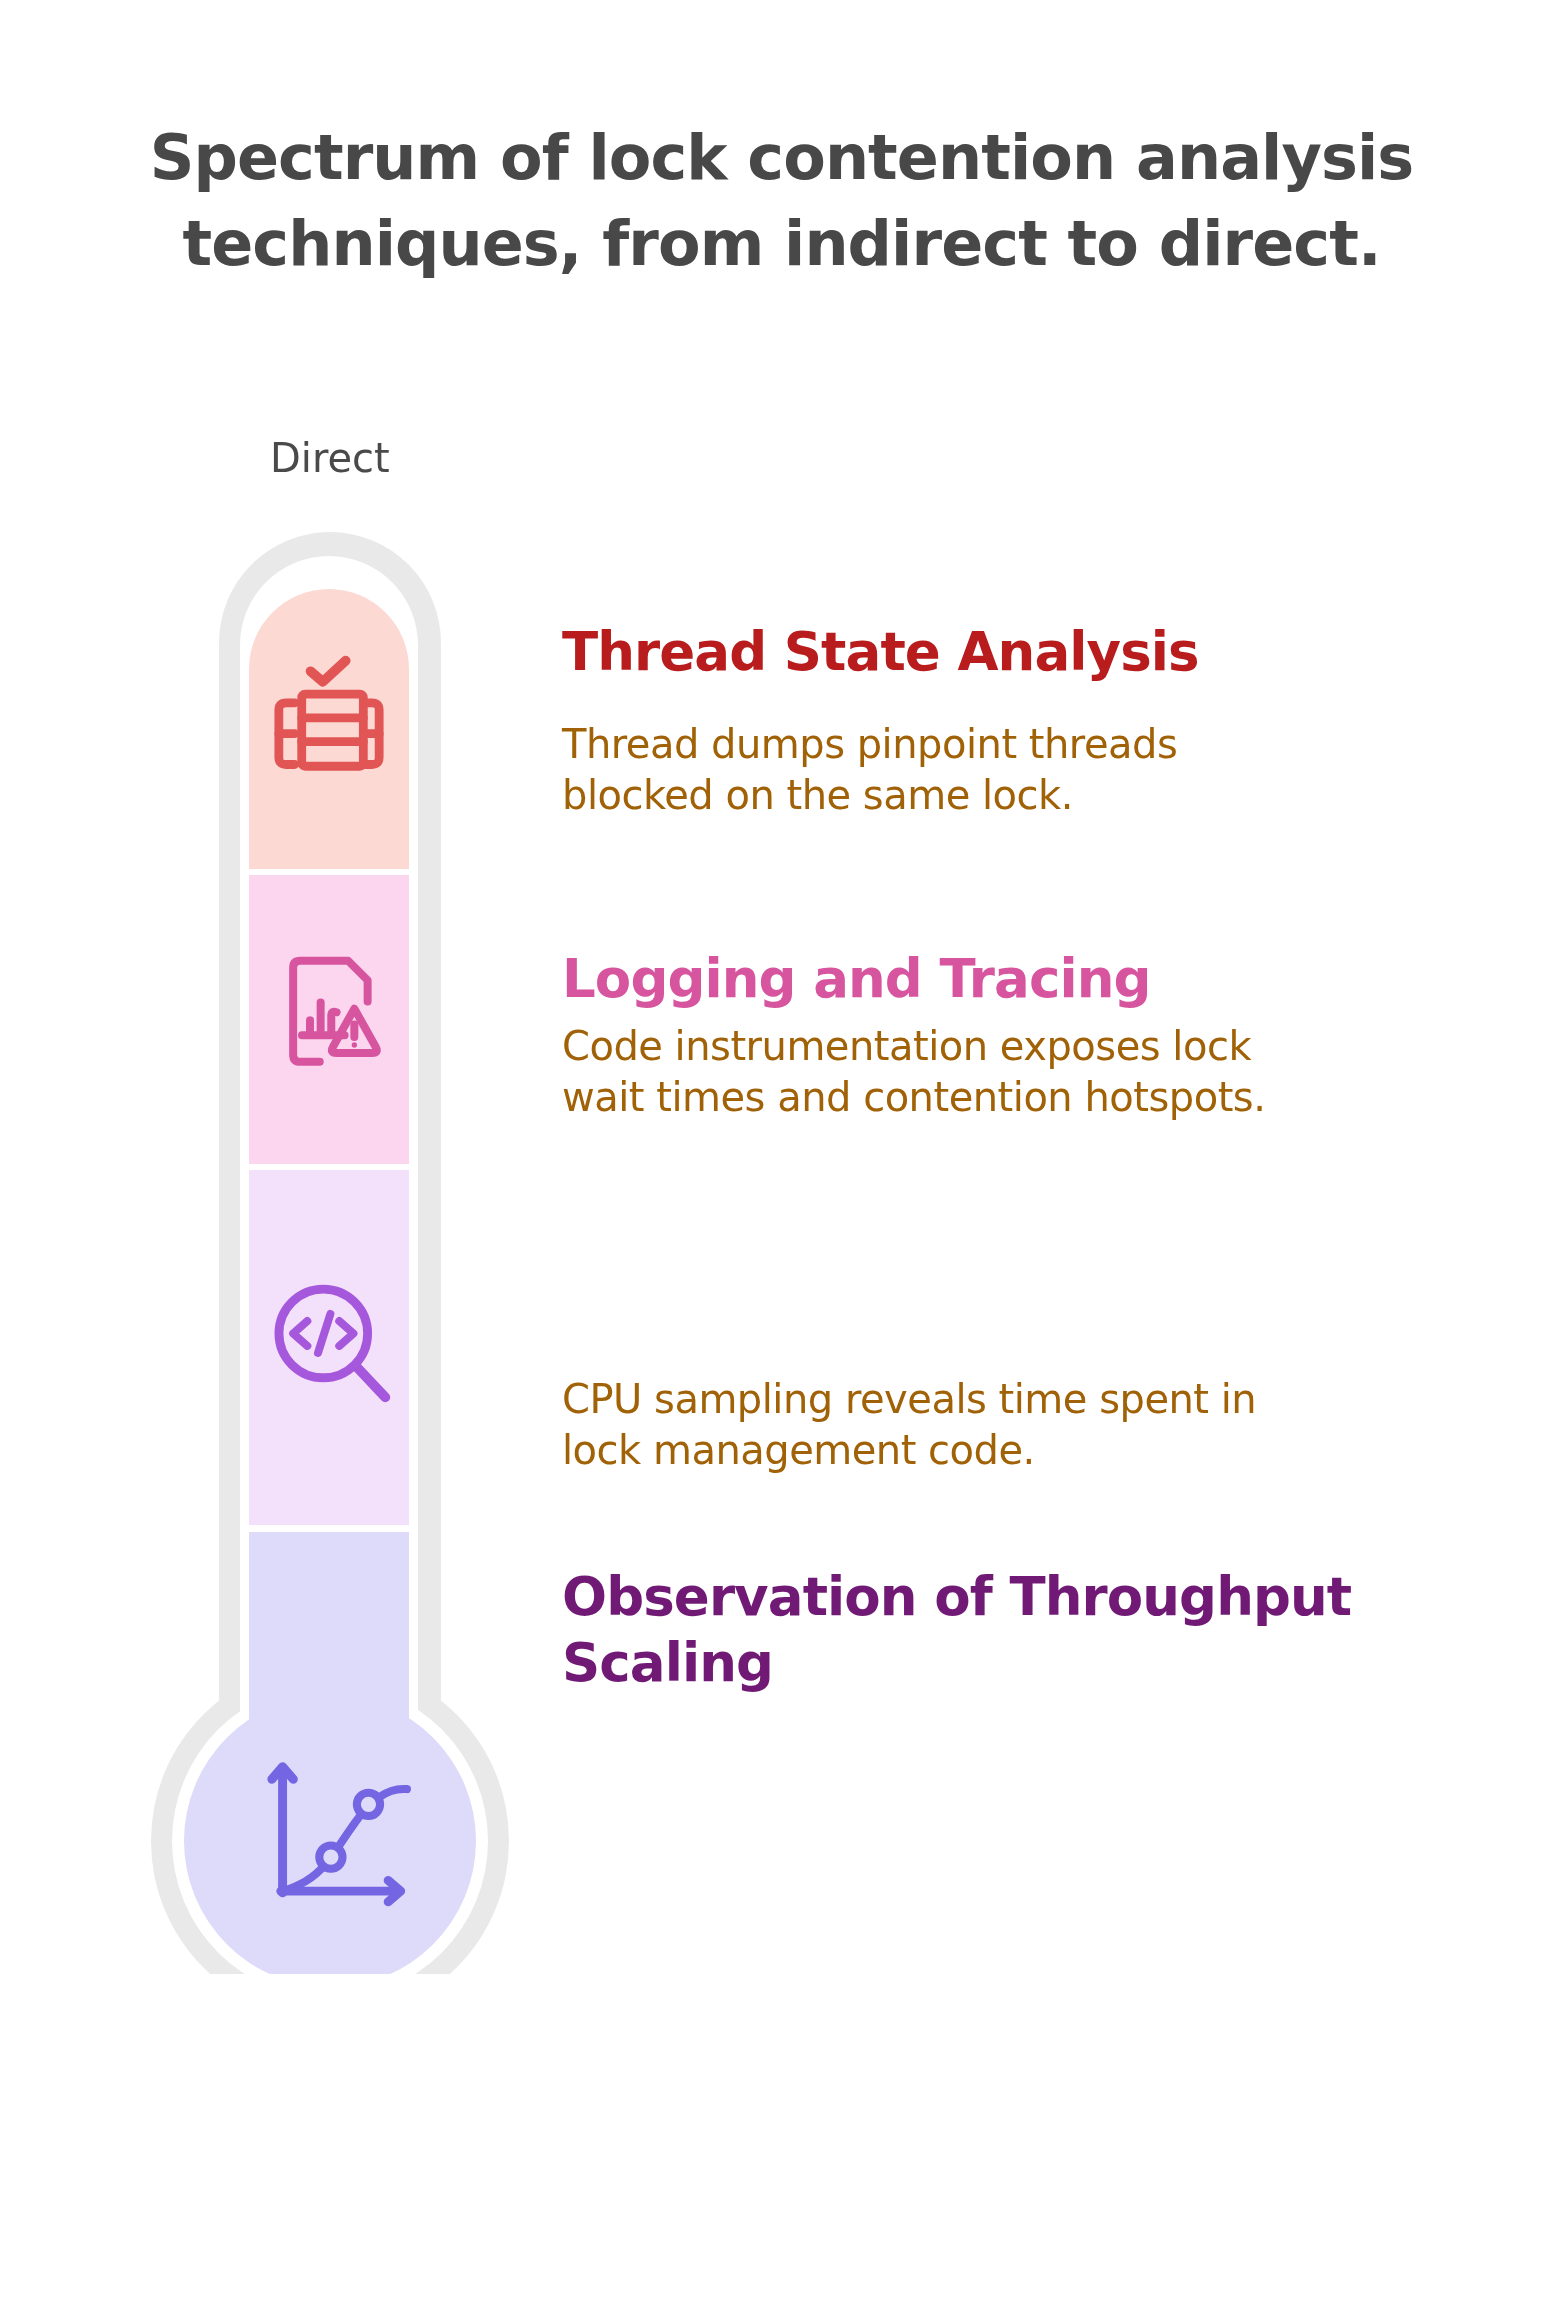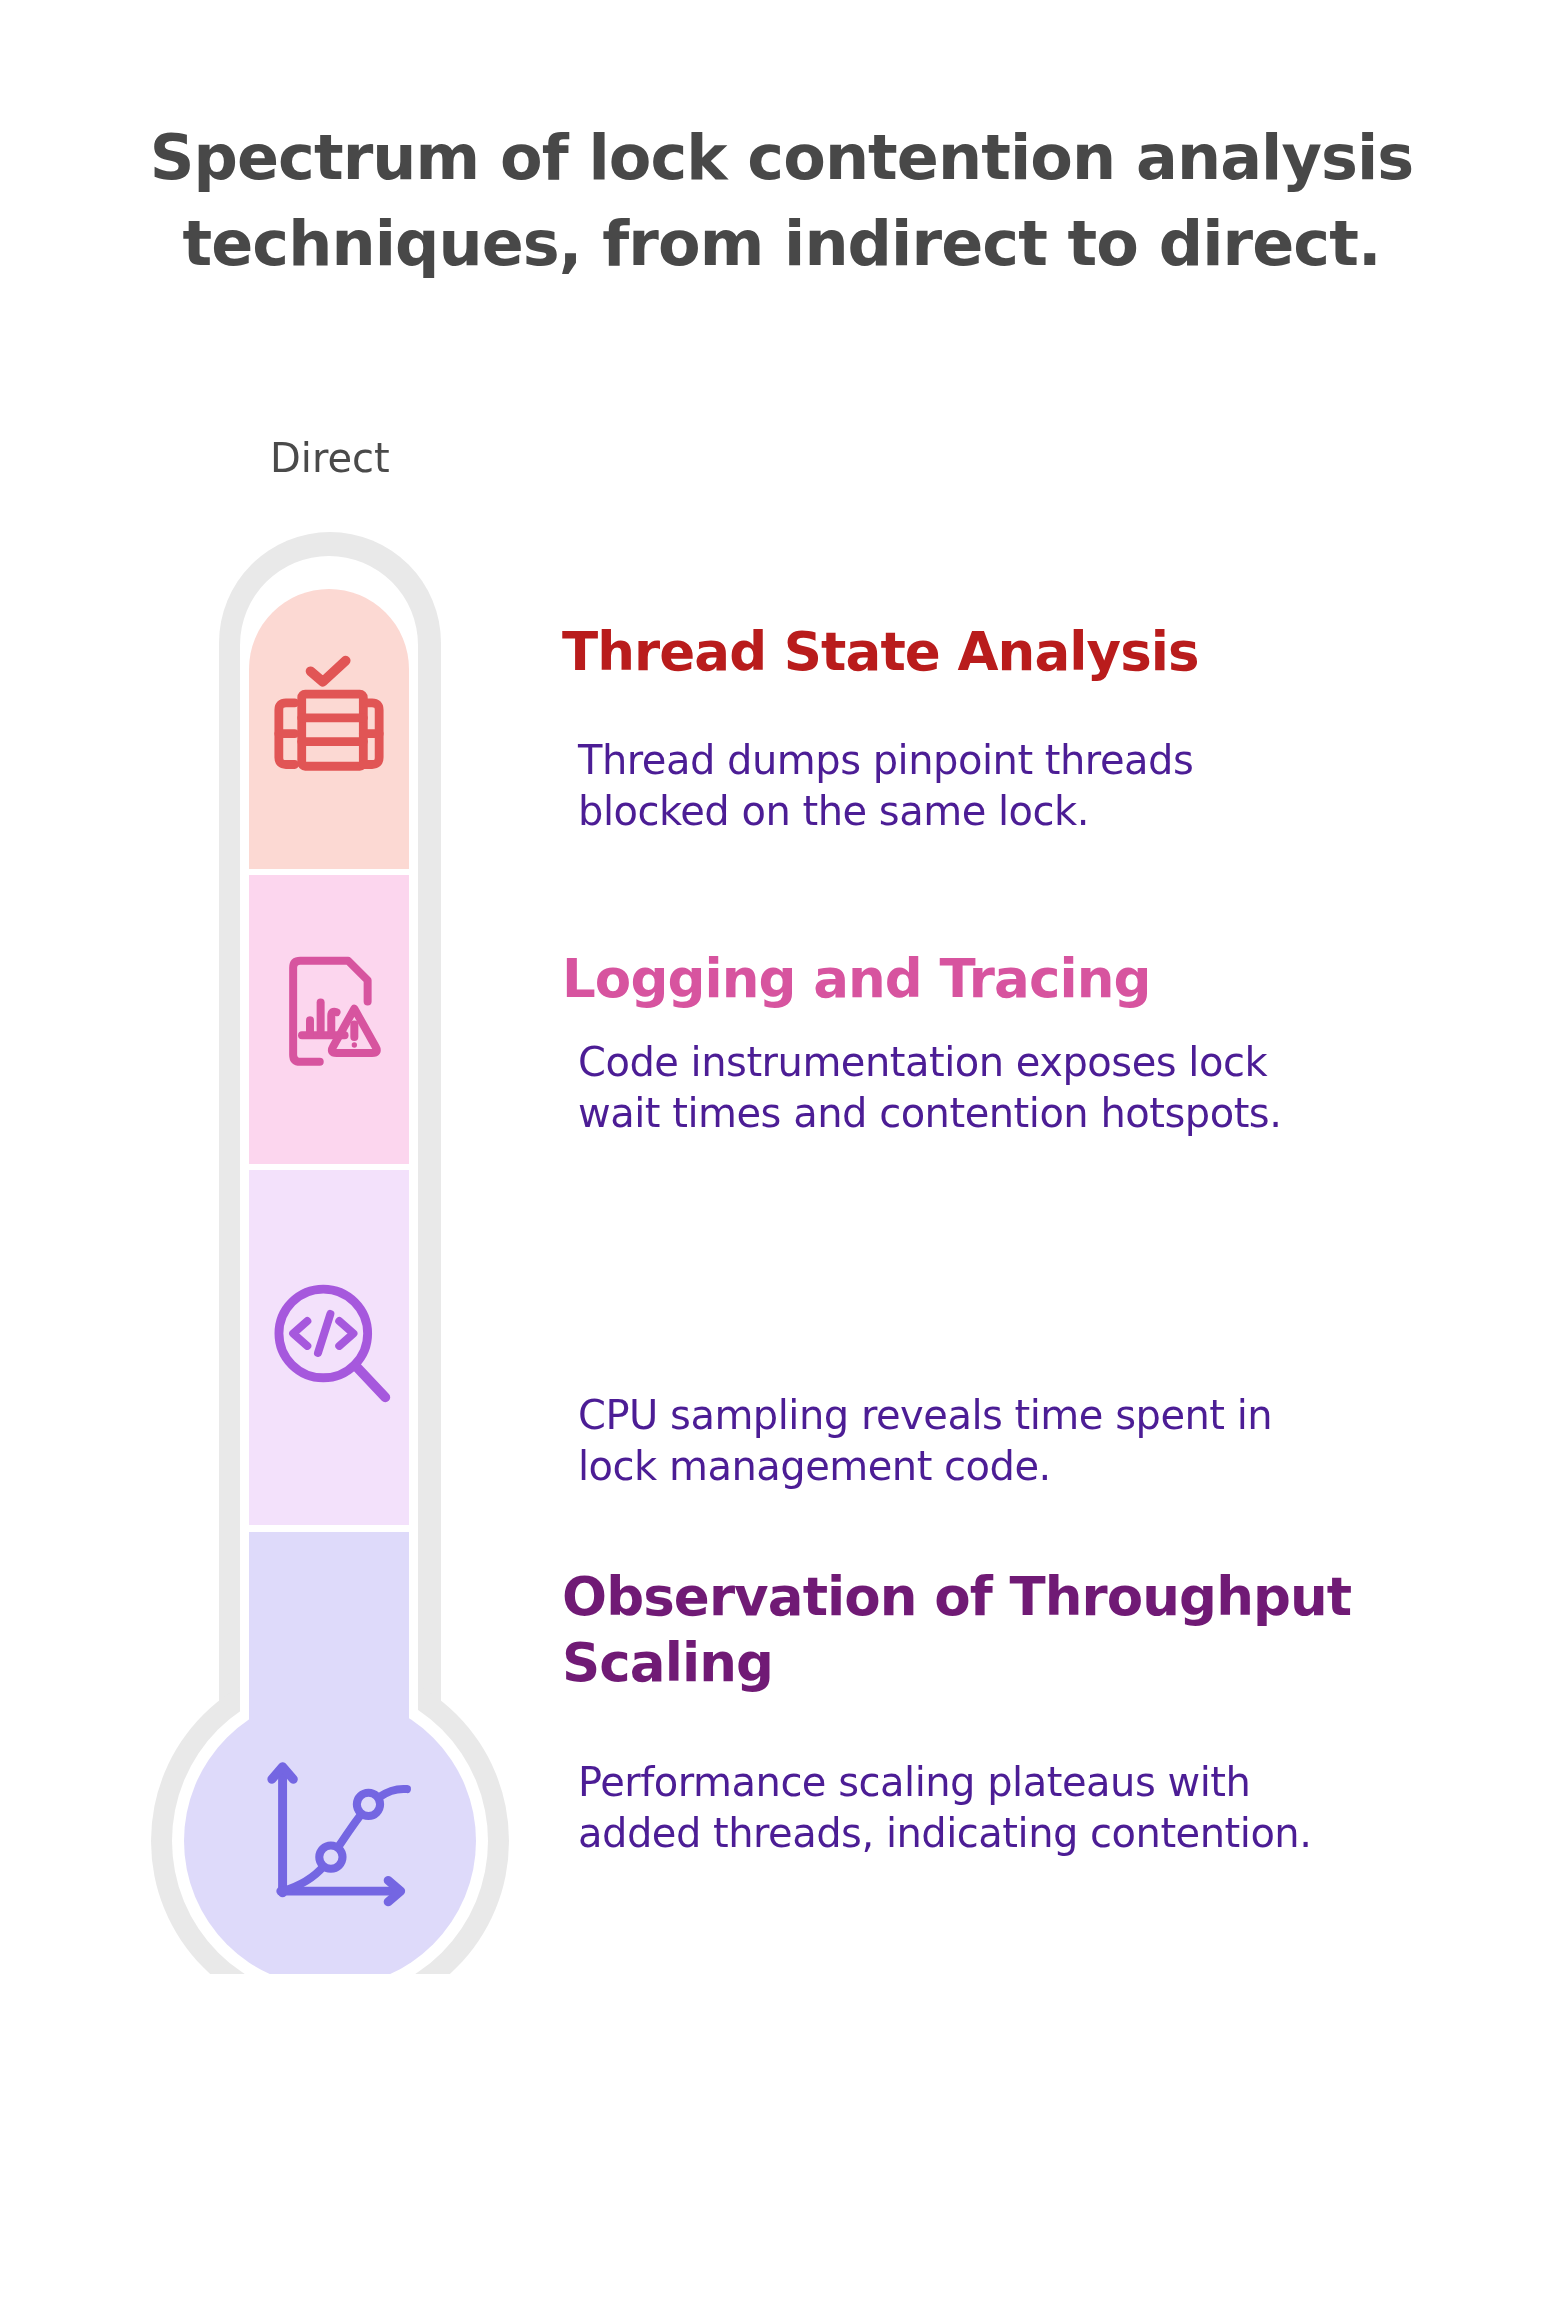--- a/index.html
+++ b/index.html
@@ -51,22 +51,22 @@
   .icon.i1{left:263px;top:651px;width:132px;height:139px;}
   .icon.i2{left:263px;top:950px;width:133px;height:135px;}
   .icon.i3{left:263px;top:1272px;width:133px;height:146px;}
   .icon.i4{left:245px;top:1739px;width:170px;height:170px;}
   
   .sec{position:absolute;left:562px;width:932px;}
   .sec h2{
     margin:0;font-size:53px;line-height:66px;font-weight:bold;letter-spacing:-0.9px;
   }
   .sec p{
-    margin:16px;position:absolute;left:0;font-size:40px;line-height:51px;
-    color:#4c1d95;letter-spacing:-0.5px;font-weight:500;
+    margin:0;position:absolute;left:0;font-size:40px;line-height:51px;
+    color:#a16207;letter-spacing:-0.5px;font-weight:500;
   }
   .s1{top:619px;}  .s1 h2{width:914px;} .s1 p{top:100px;width:640px;}
   .s2{top:920px;} .s2 h2{width:914px;} .s2 p{top:101px;width:749px;}
   .s3{top:1210px;} .s3 h2{width:822px;}  .s3 p{top:164px;width:768px;}
   .s4{top:1564px;} .s4 h2{width:822px;}  .s4 p{top:177px;width:786px;}
 </style>
 </head>
 <body>
 
 <div class="canvas">
@@ -149,17 +149,16 @@
     <h2 style="color: rgb(215, 84, 159); margin-top: 26px;">Logging and Tracing</h2>
     <p>Code instrumentation exposes lock wait times and contention hotspots.</p>
   </section>
 
   <section class="sec s3">
     <p>CPU sampling reveals time spent in lock management code.</p>
   </section>
 
   <section class="sec s4">
     <h2 style="color: #701a75;">Observation of Throughput Scaling</h2>
-    <p>Performance scaling plateaus with added threads, indicating contention.</p>
   </section>
 
 </div>
 
 
 </body></html>

